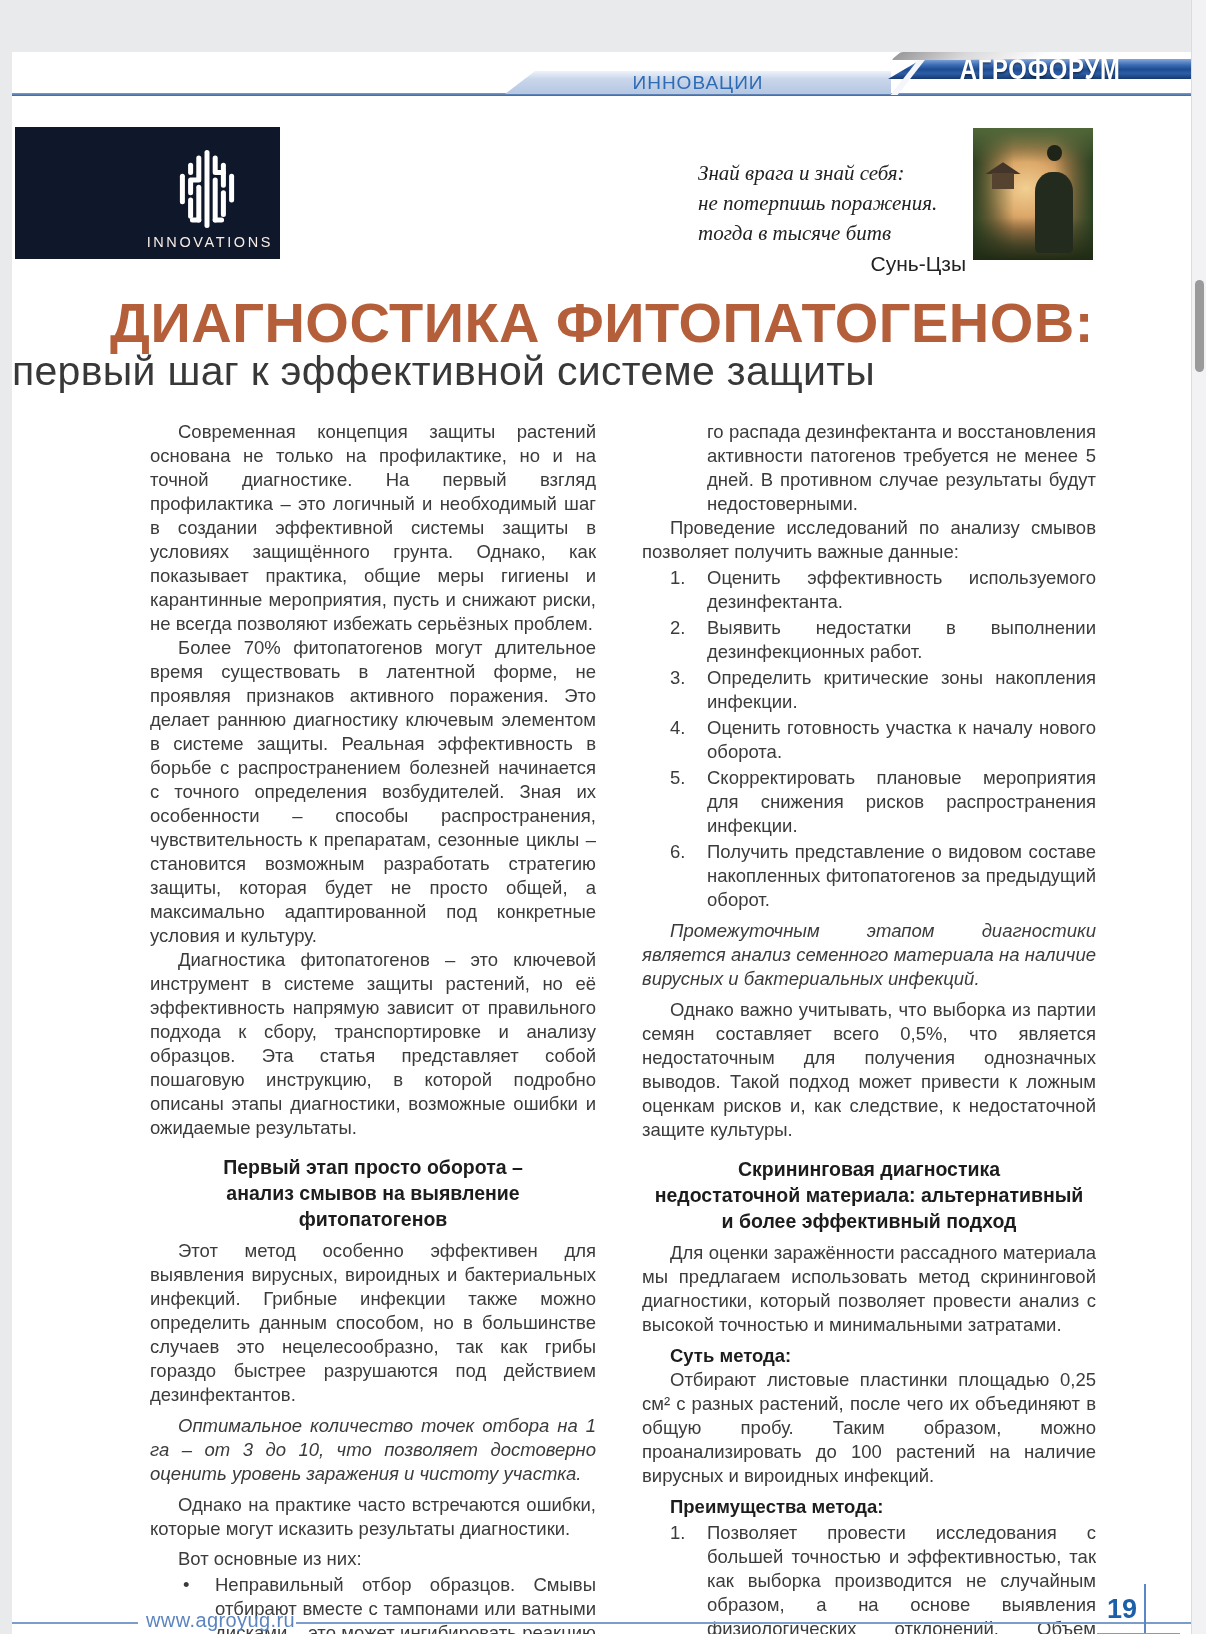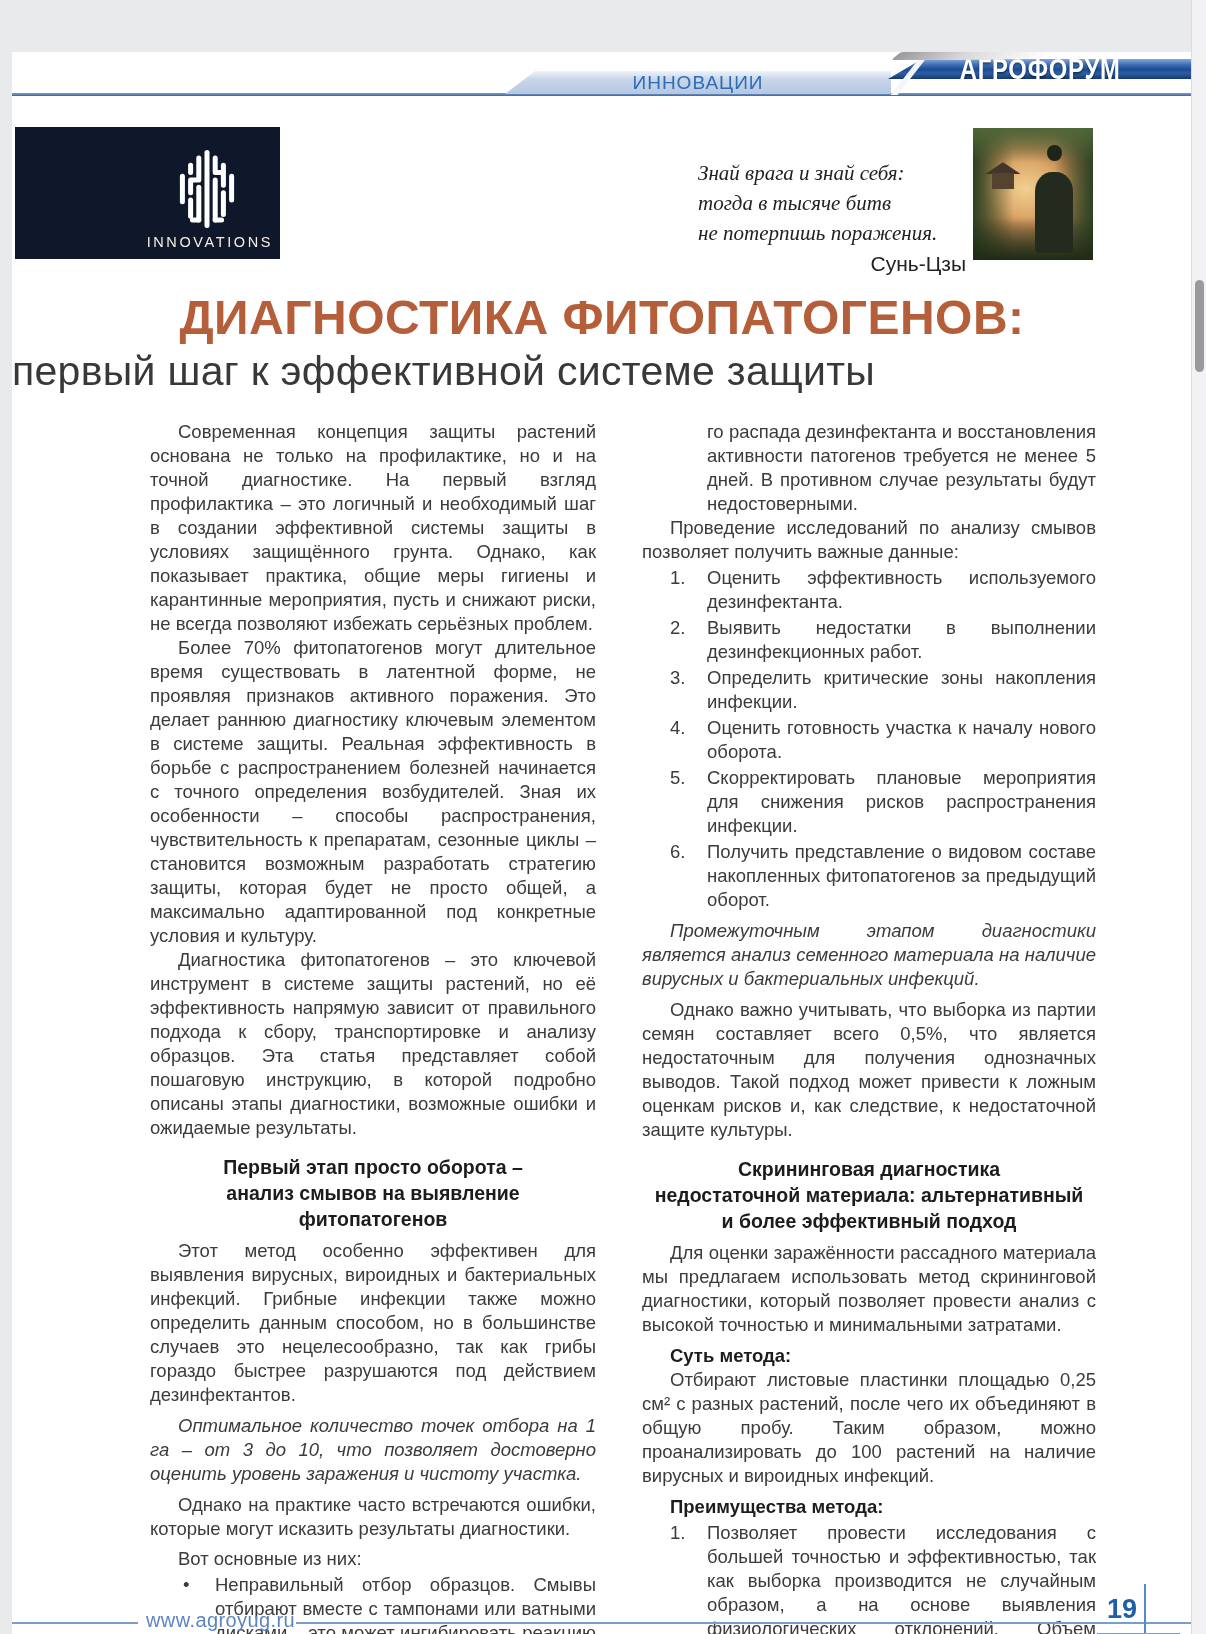--- a/index.html
+++ b/index.html
@@ -67,21 +67,21 @@
     background:#43352a; clip-path:polygon(50% 0,100% 100%,0 100%); }
   .pagoda-base { position:absolute; left:16%; top:34%; width:18%; height:12%;
     background:#55432f; }
   .fig-head { position:absolute; left:62%; top:13%; width:12%; height:12%;
     background:#1e2418; border-radius:50%; }
   .fig-body { position:absolute; left:52%; bottom:5%; width:31%; height:62%;
     background:#232b1e; border-radius:46% 46% 10% 10% / 24% 24% 6% 6%; }
 
   
   .title-main { position:absolute; left:0; top:238px; width:1180px; text-align:center;
-    font-size:48px; font-weight:700; color:#b55f3a; letter-spacing:.5px; }
+    font-size:56px; font-weight:700; color:#b55f3a; letter-spacing:.5px; }
   .title-sub { position:absolute; left:0; top:296px; width:1180px; text-align:left;
     font-size:41px; font-weight:400; color:#383838; letter-spacing:.3px; }
 
   
   .col { position:absolute; top:368px; font-size:18.5px; line-height:24px;
     color:#3b3b3b; text-align:justify; }
   .col-left  { left:138px; width:446px; }
   .col-right { left:630px; width:454px; }
   .para { margin:0; text-indent:28px; }
   .para.it { font-style:italic; margin:7px 0; }
@@ -144,22 +144,22 @@
         <path d="M63 22 V30"></path>
         <path d="M36 82 H29"></path>
         <path d="M54 82 H61"></path>
       </g>
     </svg>
     <div class="logo-label">INNOVATIONS</div>
   </div>
 
   <div class="quote">
     <div>Знай врага и знай себя:</div>
+    <div>не потерпишь поражения.</div>
     <div>тогда в тысяче битв</div>
-    <div>не потерпишь поражения.</div>
     <div class="author">Сунь-Цзы</div>
   </div>
   <div class="quote-img">
     <div class="pagoda-roof"></div>
     <div class="pagoda-base"></div>
     <div class="fig-head"></div>
     <div class="fig-body"></div>
   </div>
 
   <div class="title-main">ДИАГНОСТИКА ФИТОПАТОГЕНОВ:</div>

